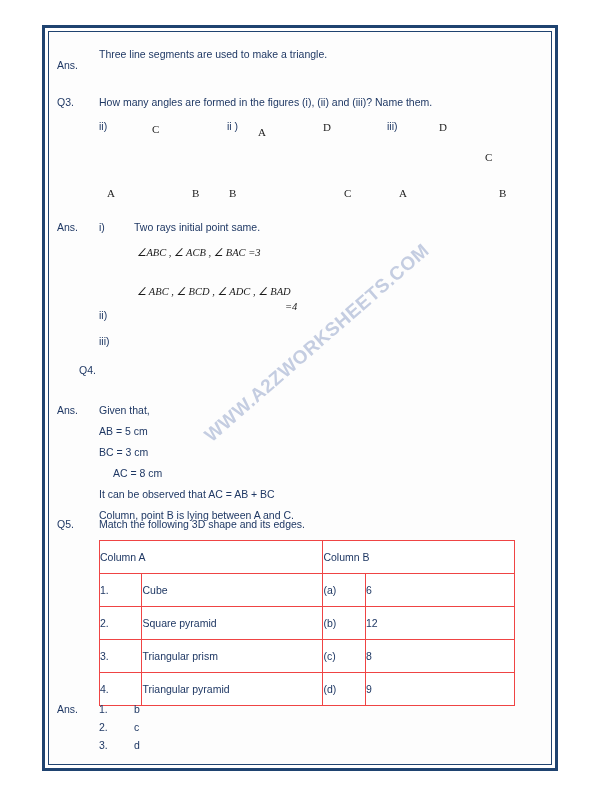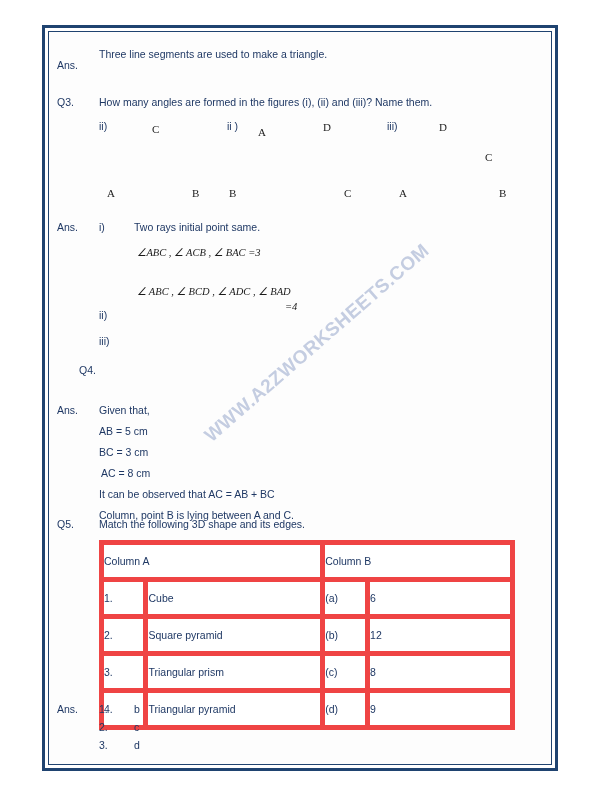--- a/index.html
+++ b/index.html
@@ -103,21 +103,21 @@
   #match-table {
     position: absolute;
     left: 50px;
     top: 508px;
     width: 416px;
     border-collapse: collapse;
     z-index: 5;
     background: #ffffff;
   }
   #match-table td {
-    border: 5px solid #ef4444;
+    border: 1px solid #ef4444;
     color: #1F3864;
     font-size: 10.5px;
     font-family: "Liberation Sans", sans-serif;
     height: 32px;
     vertical-align: middle;
     padding: 0;
   }
   .c-num   { width: 42px; padding-left: 12px; }
   .c-name  { width: 182px; }
   .c-key   { width: 42px; padding-left: 12px; }
@@ -167,21 +167,21 @@
     <div class="doc-text" style="left:50px; top:276px;">ii)</div>
 
     <div class="doc-text" style="left:50px; top:302px;">iii)</div>
 
     <div class="doc-text" style="left:8px; top:331px;margin-left:22px;">Q4.</div>
 
     <div class="doc-text" style="left:8px; top:371px;">Ans.</div>
     <div class="doc-text" style="left:50px; top:371px;">Given that,</div>
     <div class="doc-text" style="left:50px; top:392px;">AB = 5 cm</div>
     <div class="doc-text" style="left:50px; top:413px;">BC = 3 cm</div>
-    <div class="doc-text" style="left:52px; top:434px;text-align:center;">AC = 8 cm</div>
+    <div class="doc-text" style="left:64px; top:434px;text-align:center;">AC = 8 cm</div>
     <div class="doc-text" style="left:50px; top:455px;">It can be observed that AC = AB + BC</div>
     <div class="doc-text" style="left:50px; top:476px;">Column, point B is lying between A and C.</div>
 
     <div class="doc-text" style="left:8px; top:485px;">Q5.</div>
     <div class="doc-text" style="left:50px; top:485px;">Match the following 3D shape and its edges.</div>
 
     <table id="match-table">
       <tbody>
         <tr>
           <td class="hdr-a" colspan="2">Column A</td>

